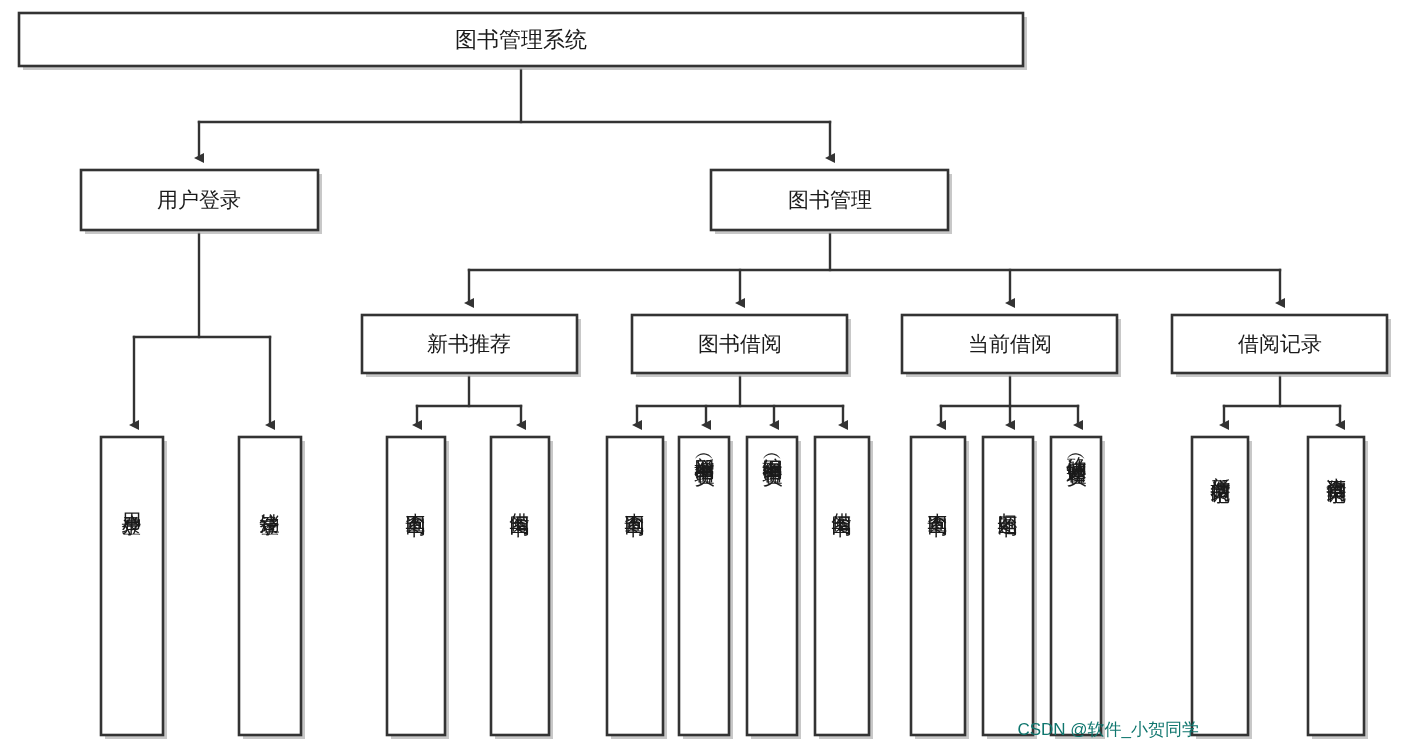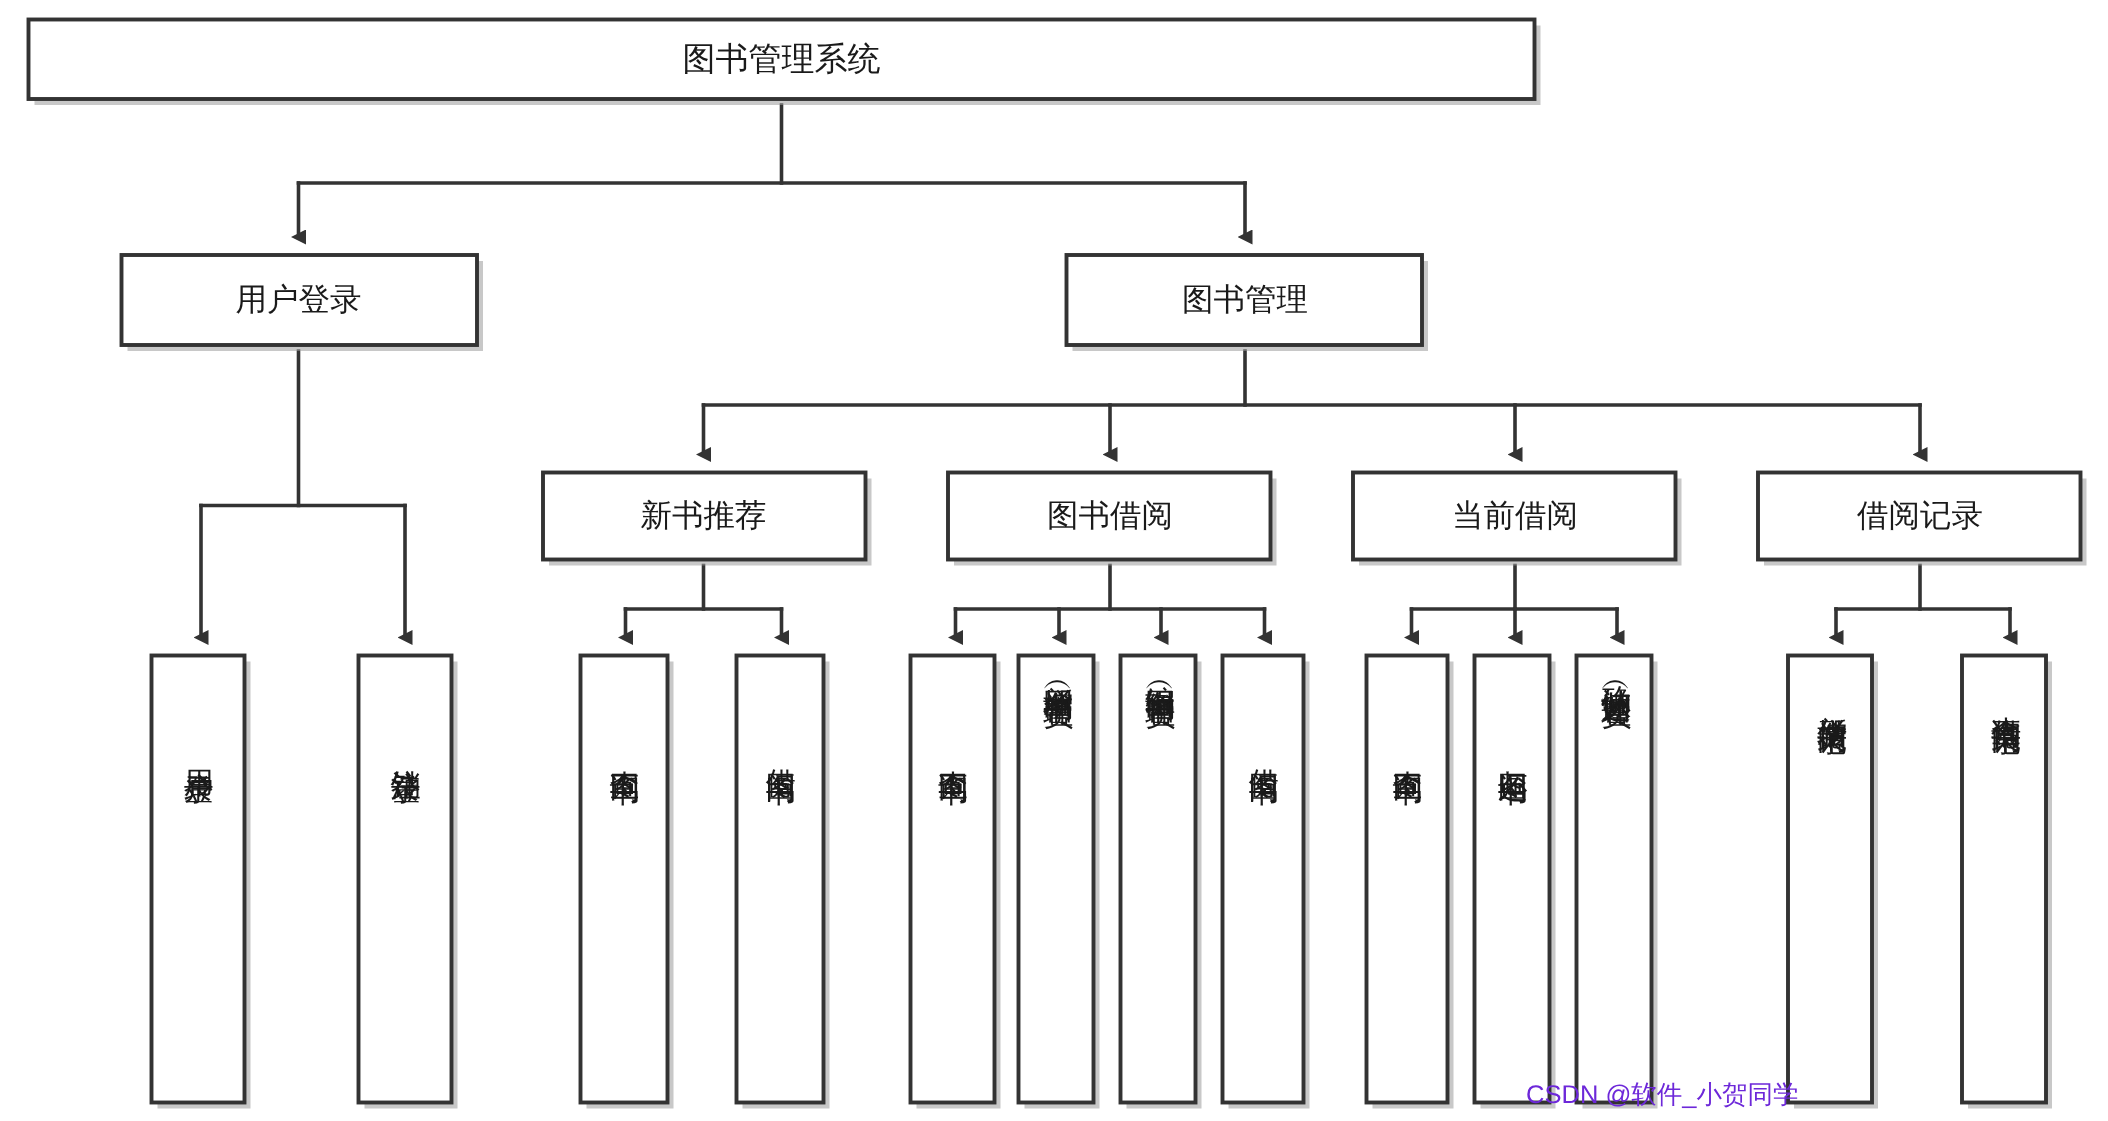--- a/index.html
+++ b/index.html
@@ -58,21 +58,21 @@
     text-anchor: middle;
     writing-mode: vertical-rl;
     letter-spacing: 1.5px;
   }
   .watermark {
     position: absolute;
     right: 10px;
     bottom: 6px;
     font-family: "Liberation Sans", "DejaVu Sans", sans-serif;
     font-size: 17px;
-    color: #6d28d9;
+    color: #0f766e;
     white-space: nowrap;
     pointer-events: none;
     user-select: none;
   }
 </style>
 </head>
 <body>
 
 <div id="diagram-root">
   <svg class="flow" viewBox="0 0 1405 747" xmlns="http://www.w3.org/2000/svg">

